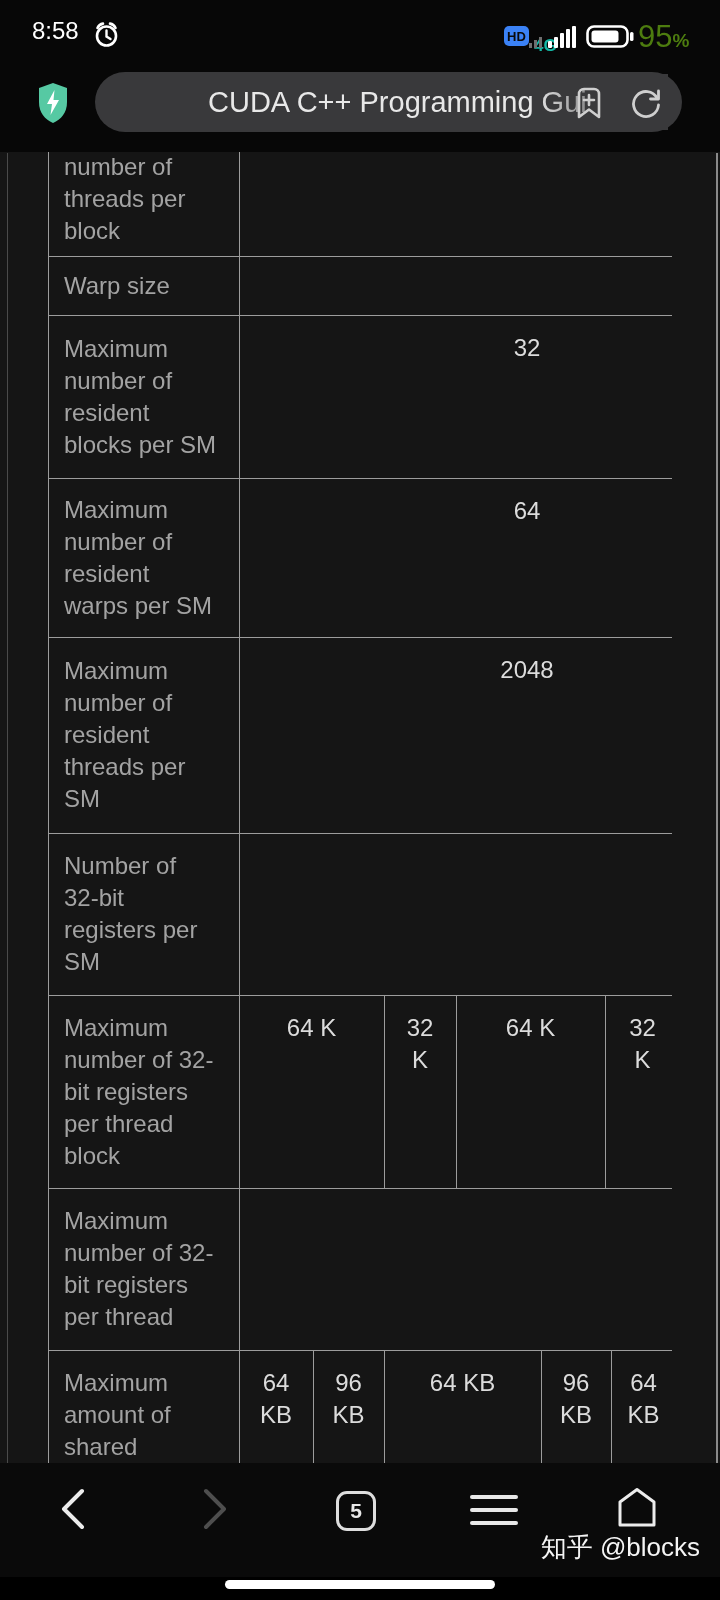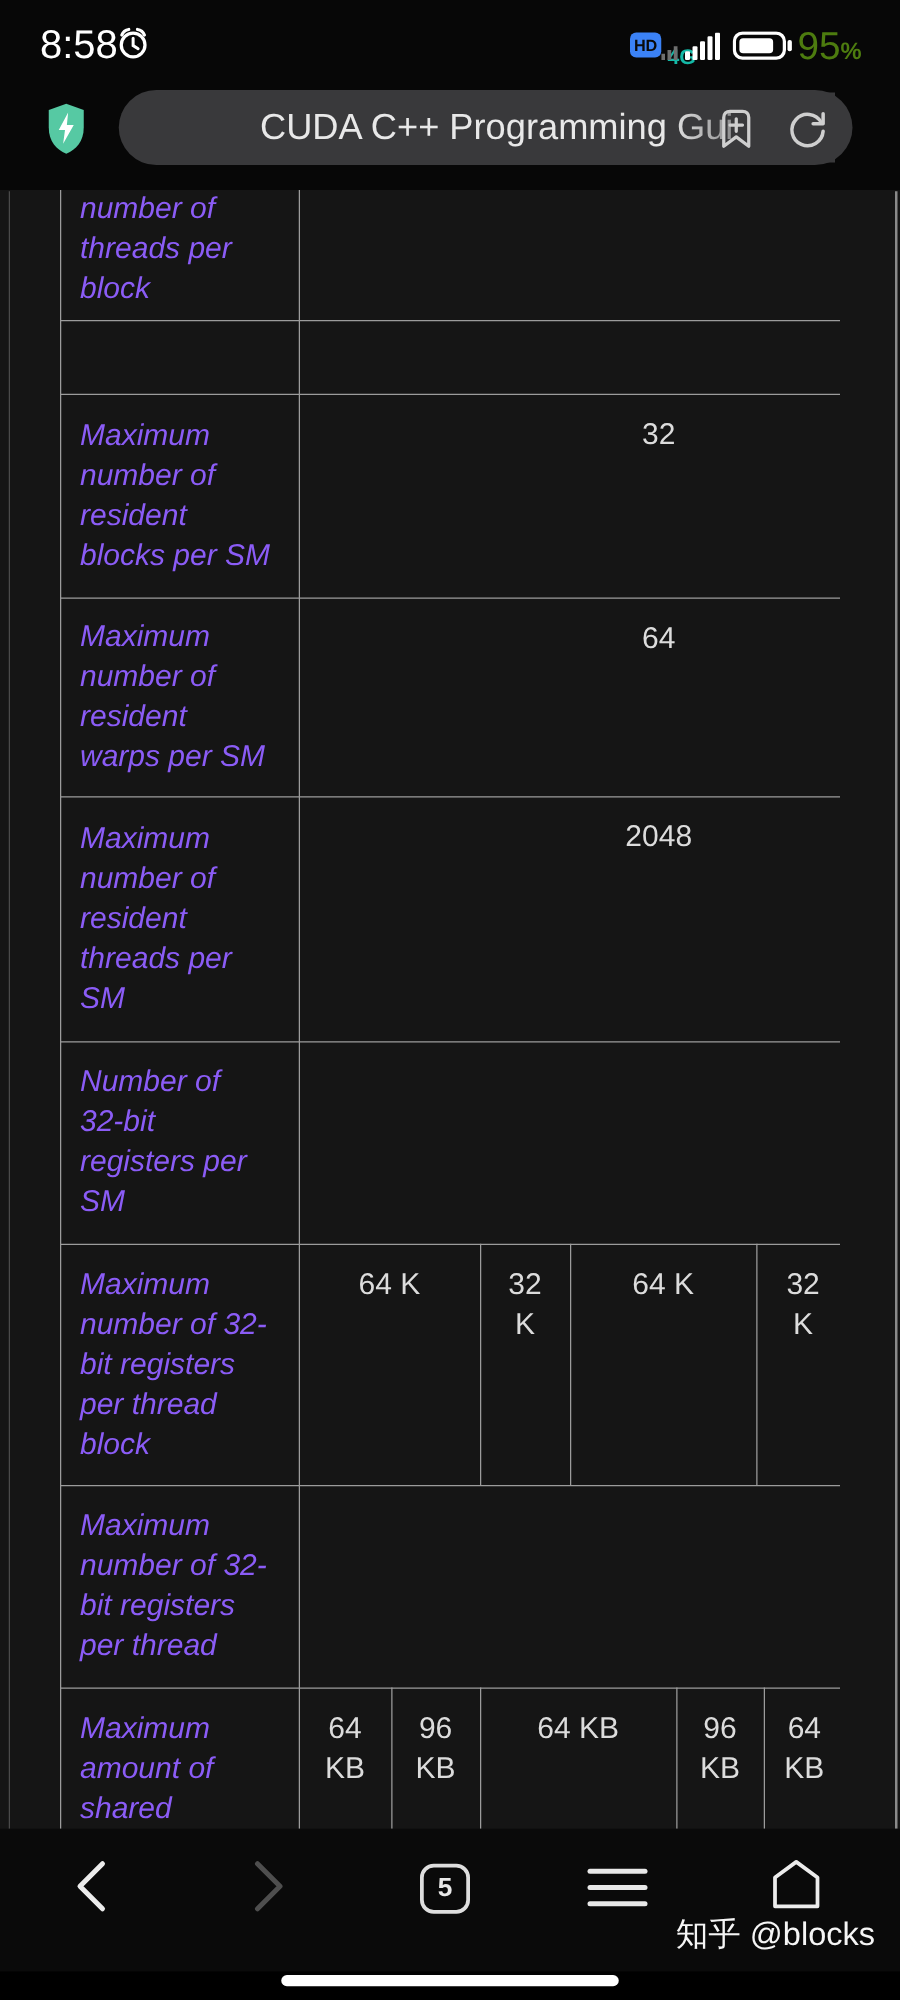--- a/index.html
+++ b/index.html
@@ -3,27 +3,27 @@
 <meta charset="utf-8">
 <style>
   html,body{margin:0;padding:0;background:#000;}
   #stage{position:relative;width:720px;height:1600px;background:#151515;overflow:hidden;
          font-family:"Liberation Sans", sans-serif;color:#e3e3e3;}
   
   .hl{position:absolute;left:48px;width:624px;height:1px;background:#9c9c9c;}
   .vl{position:absolute;width:1px;background:#9c9c9c;}
   .row{position:absolute;left:0;width:720px;}
   .lblwrap{position:absolute;left:64px;width:162px;top:0;height:100%;display:flex;align-items:center;}
-  .lbl{white-space:pre-line;font-size:24px;line-height:32px;color:#8b5cf6;font-style:italic;}
+  .lbl{white-space:pre-line;font-size:24px;line-height:32px;color:#a3a3a3;}
   .val{position:absolute;top:17px;text-align:center;white-space:pre-line;
        font-size:24px;line-height:32px;color:#dcdcdc;}
   
   #header{position:absolute;left:0;top:0;width:720px;height:152px;background:#070707;z-index:5;}
   #statusbar{position:absolute;left:0;top:0;width:720px;height:64px;}
-  .time{position:absolute;left:32px;top:17px;font-size:32px;font-weight:500;color:#fff;}
+  .time{position:absolute;left:32px;top:17px;font-size:24px;font-weight:500;color:#fff;}
   .hdbadge{position:absolute;left:504px;top:26px;width:25px;height:20px;background:#3b82f6;
            border-radius:5px;color:#0a0a0a;font-size:13px;font-weight:bold;text-align:center;line-height:21px;}
   .netlabel{position:absolute;left:534px;top:18px;font-size:17px;font-weight:600;color:#14b8a6;margin-top:18px;}
   .pct{position:absolute;left:638px;top:19px;font-size:31px;font-weight:500;color:#4d7c0f;}
   .pctsign{font-size:19px;font-weight:600;}
   #urlpill{position:absolute;left:95px;top:72px;width:587px;height:60px;background:#39393b;border-radius:30px;}
   #urltitle{position:absolute;left:113px;top:0;height:60px;line-height:60px;font-size:29px;color:#e8e8e8;
             white-space:nowrap;overflow:hidden;width:460px;}
   #urlfade{position:absolute;left:440px;top:2px;width:133px;height:56px;
            background:linear-gradient(to right, rgba(57,57,59,0), rgba(57,57,59,1) 75%);}
@@ -67,20 +67,25 @@
   <div class="vl" style="left:611px;top:1350px;height:113px;"></div>
 
   <div class="row" style="top:91px;height:165px;">
     <div class="lblwrap">
         <div class="lbl" style="margin-top:51px;">number of
 threads per
 block</div>
       </div>
   </div>
 
+  <div class="row" style="top:256px;height:59px;">
+    <div class="lblwrap">
+        <div class="lbl">Warp size</div>
+      </div>
+  </div>
 
   <div class="row" style="top:315px;height:163px;">
     <div class="lblwrap">
         <div class="lbl">Maximum
 number of
 resident
 blocks per SM</div>
       </div>
     <div class="val" style="left:239px;width:576px;">32</div>
   </div>

